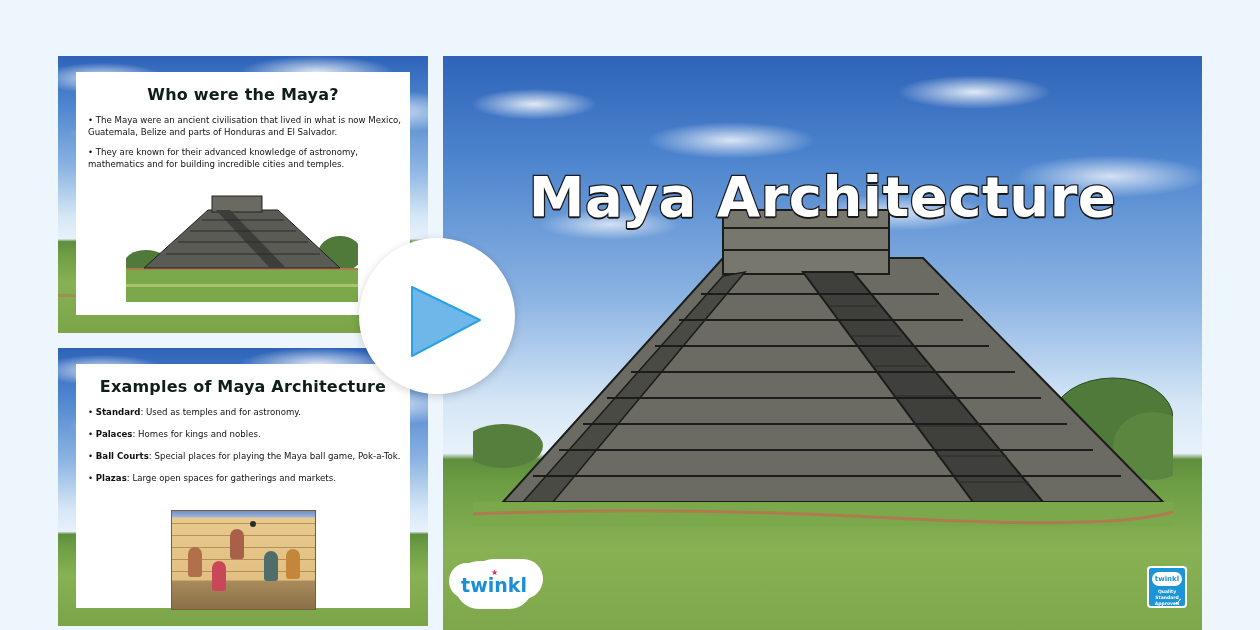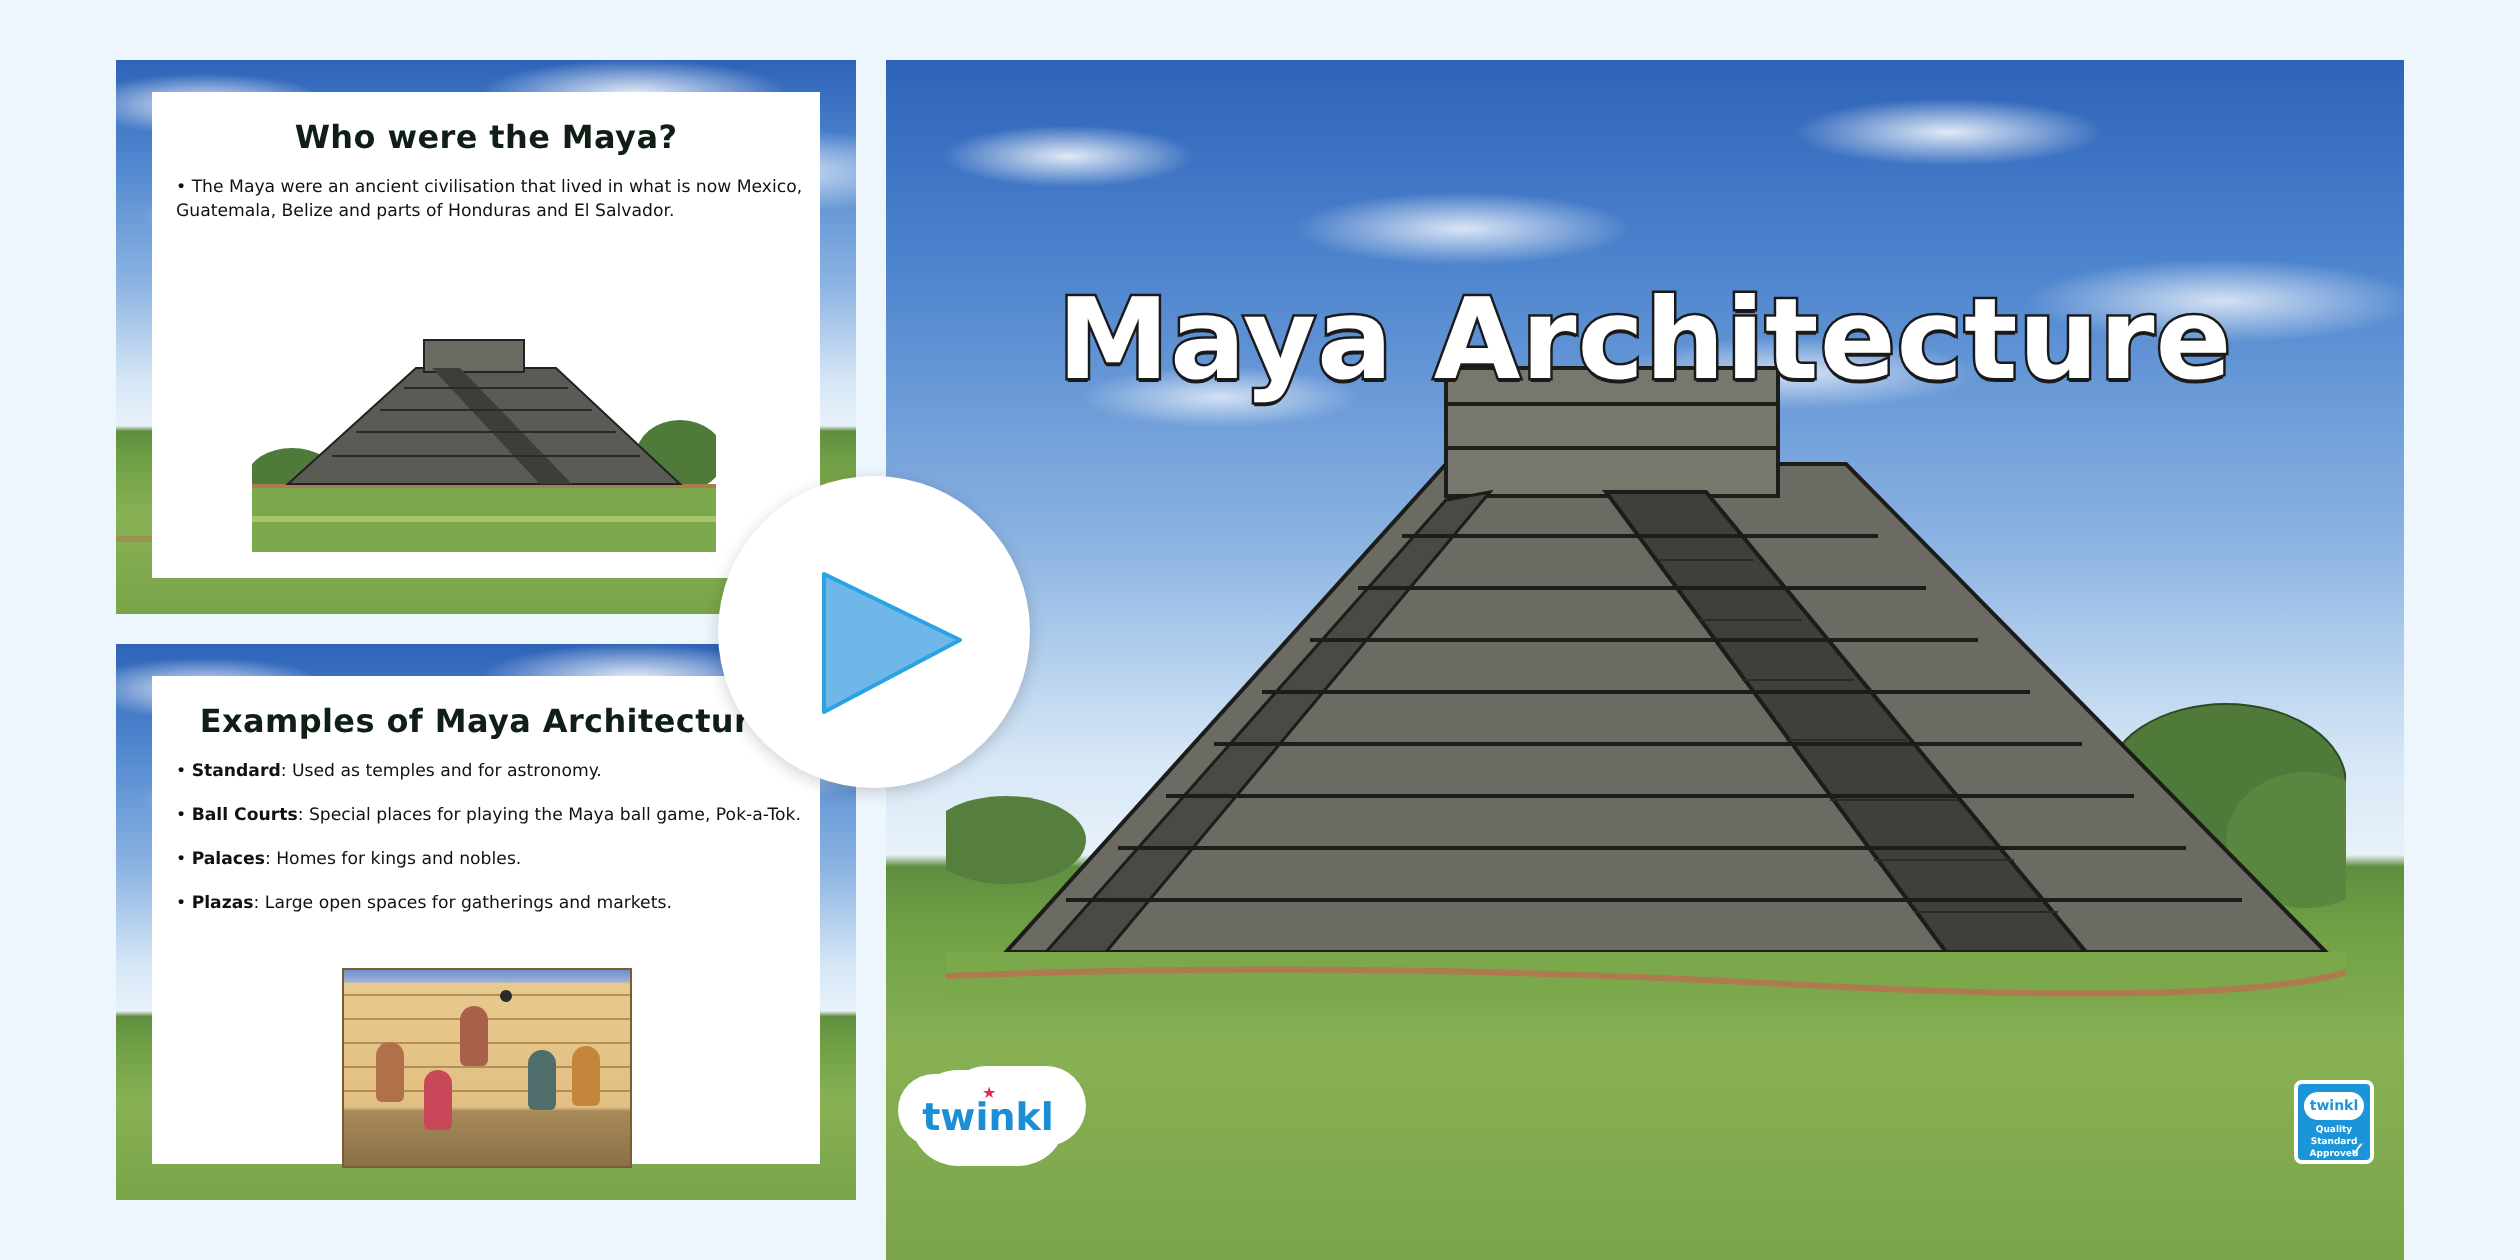--- a/index.html
+++ b/index.html
@@ -15,20 +15,21 @@
     position: absolute;
     overflow: hidden;
     background:
       radial-gradient(ellipse 90px 22px at 12% 8%, rgba(255,255,255,0.85), rgba(255,255,255,0) 70%),
       radial-gradient(ellipse 120px 26px at 38% 14%, rgba(255,255,255,0.8), rgba(255,255,255,0) 70%),
       radial-gradient(ellipse 110px 24px at 70% 6%, rgba(255,255,255,0.85), rgba(255,255,255,0) 70%),
       radial-gradient(ellipse 140px 30px at 88% 20%, rgba(255,255,255,0.75), rgba(255,255,255,0) 70%),
       radial-gradient(ellipse 100px 22px at 22% 28%, rgba(255,255,255,0.7), rgba(255,255,255,0) 70%),
       radial-gradient(ellipse 130px 26px at 60% 26%, rgba(255,255,255,0.7), rgba(255,255,255,0) 70%),
       linear-gradient(180deg, #2e63b8 0%, #4f86cf 18%, #8bb3e2 40%, #d6e7f6 58%, #e8f1fa 66%, #5f8f3e 67%, #6f9f45 72%, #88b154 82%, #7aa448 100%);
+    margin-top: 26px;
   }
   .slide .grass-stripe {
     position: absolute; left: 0; right: 0;
     height: 3px; background: rgba(176, 120, 80, 0.55);
   }
 
   
   .thumb { left: 58px; width: 370px; }
   .thumb-1 { top: 30px; height: 277px; }
   .thumb-2 { top: 322px; height: 278px; }
@@ -149,20 +150,21 @@
 </style>
 </head>
 <body>
 
 <div class="slide thumb thumb-1">
   <div class="grass-stripe" style="top:238px"></div>
   <div class="panel">
     <div class="panel-title">Who were the Maya?</div>
     <div class="bullets">
       <div class="bullet">• <span>The Maya were an ancient civilisation that lived in what is now Mexico, Guatemala, Belize and parts of Honduras and El Salvador.</span></div>
+      <div class="bullet">• <span>They are known for their advanced knowledge of astronomy, mathematics and for building incredible cities and temples.</span></div>
     </div>
     <svg class="mini-pyramid" viewBox="0 0 232 126">
       <rect x="0" y="0" width="232" height="126" fill="#ffffff"></rect>
       <ellipse cx="20" cy="88" rx="22" ry="14" fill="#4f7a3a"></ellipse>
       <ellipse cx="214" cy="78" rx="22" ry="18" fill="#4f7a3a"></ellipse>
       <rect x="0" y="92" width="232" height="34" fill="#7aa84a"></rect>
       <rect x="0" y="92" width="232" height="2" fill="#b07a50"></rect>
       <rect x="0" y="108" width="232" height="3" fill="#a8c46a"></rect>
       <polygon points="18,92 82,34 152,34 214,92" fill="#5b5b55" stroke="#222" stroke-width="1"></polygon>
       <rect x="86" y="20" width="50" height="16" fill="#6a6a62" stroke="#222" stroke-width="1"></rect>
@@ -173,22 +175,22 @@
       <line x1="76" y1="44" x2="158" y2="44" stroke="#2a2a28" stroke-width="1"></line>
     </svg>
   </div>
 </div>
 
 <div class="slide thumb thumb-2">
   <div class="panel">
     <div class="panel-title">Examples of Maya Architecture</div>
     <div class="bullets">
       <div class="bullet">• <b>Standard</b><span>: Used as temples and for astronomy.</span></div>
+      <div class="bullet">• <b>Palaces</b><span>: Homes for kings and nobles.</span></div>
       <div class="bullet">• <b>Ball Courts</b><span>: Special places for playing the Maya ball game, Pok-a-Tok.</span></div>
-      <div class="bullet">• <b>Palaces</b><span>: Homes for kings and nobles.</span></div>
       <div class="bullet">• <b>Plazas</b><span>: Large open spaces for gatherings and markets.</span></div>
     </div>
     <div class="ballgame">
       <div class="brick-row" style="top:12px"></div>
       <div class="brick-row" style="top:24px"></div>
       <div class="brick-row" style="top:36px"></div>
       <div class="brick-row" style="top:48px"></div>
       <div class="brick-row" style="top:60px"></div>
       <div class="figure" style="left:16px;top:36px;background:#b0704a"></div>
       <div class="figure" style="left:40px;top:50px;background:#c8485a"></div>

